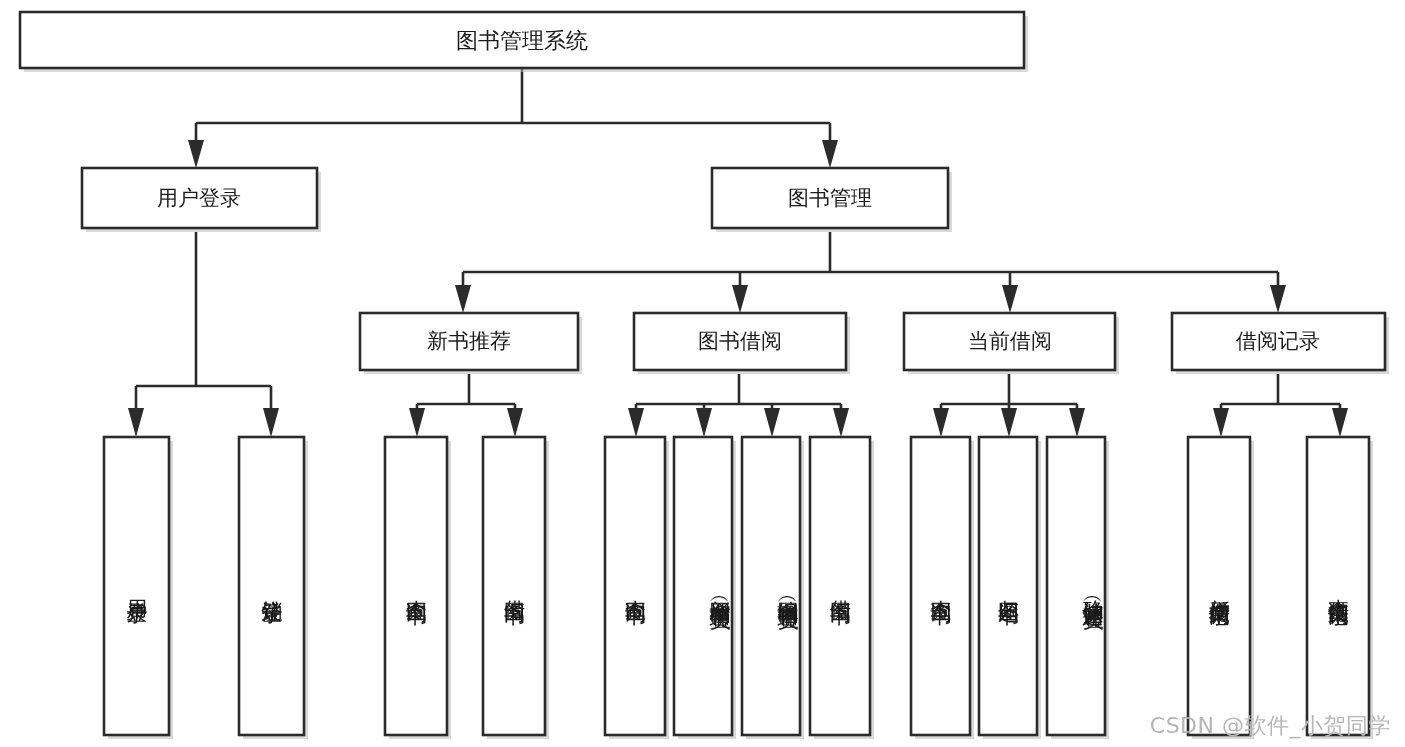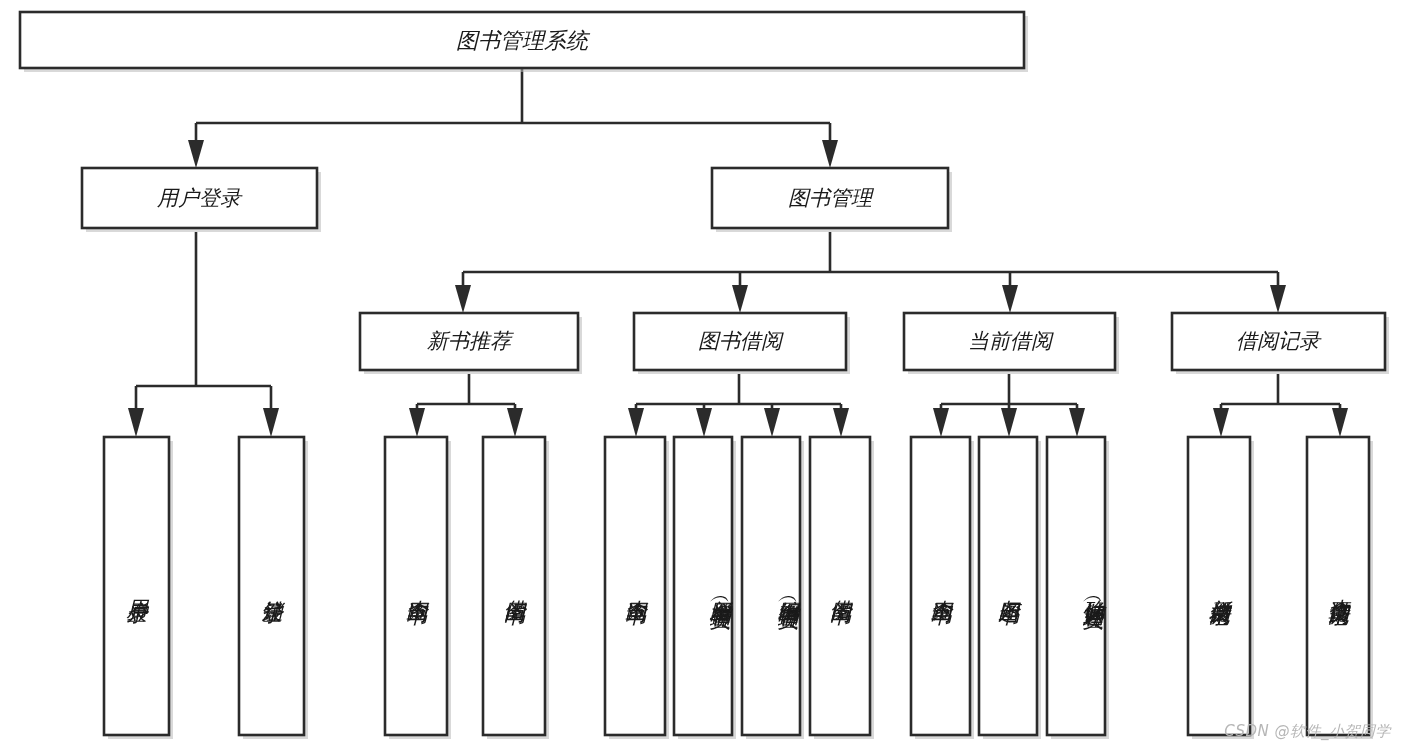--- a/index.html
+++ b/index.html
@@ -11,21 +11,20 @@
     width: 1405px;
     height: 747px;
     font-family: "DejaVu Sans", "Liberation Sans", sans-serif;
     overflow: hidden;
     position: relative;
   }
   #diagram-root {
     position: relative;
     width: 1405px;
     height: 747px;
-    font-style: italic;
   }
   svg.tree {
     position: absolute;
     left: 0;
     top: 0;
     width: 1405px;
     height: 747px;
     display: block;
   }
   .node-box {
@@ -75,21 +74,21 @@
     justify-content: center;
     text-align: center;
     white-space: nowrap;
     pointer-events: none;
   }
   .watermark {
     position: absolute;
     right: 14px;
     bottom: 6px;
     font-family: "DejaVu Sans", "Liberation Sans", sans-serif;
-    font-size: 15px;
+    font-size: 22px;
     color: #b6b6b6;
     letter-spacing: 0.5px;
     white-space: nowrap;
   }
 </style>
 </head>
 <body>
 
 <div id="diagram-root">
 

